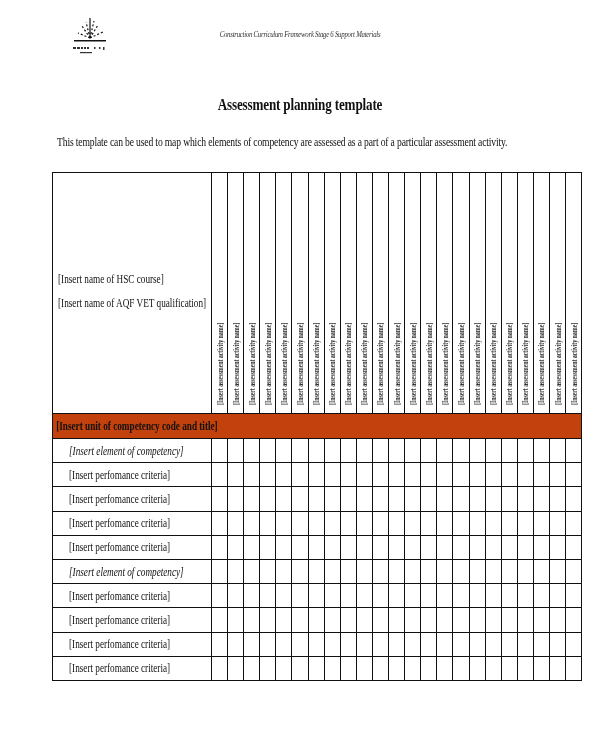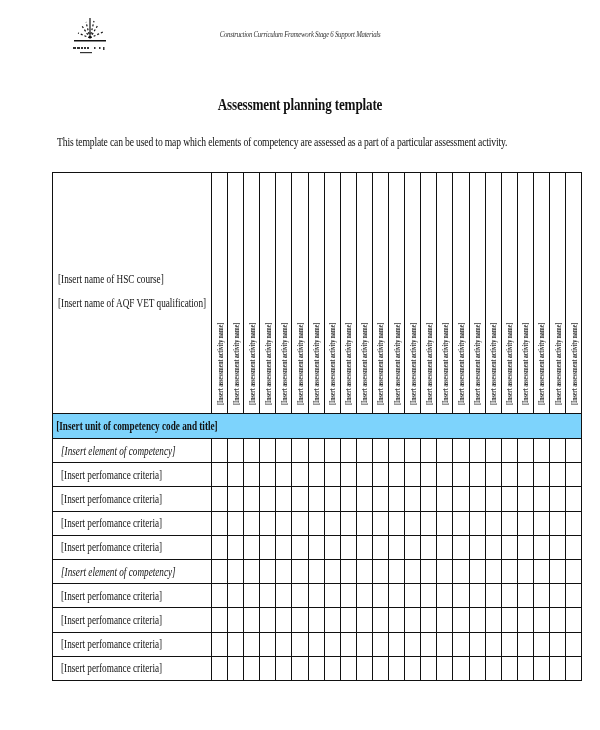--- a/index.html
+++ b/index.html
@@ -21,21 +21,21 @@
   .hdr-label .line { font-size:11.5px; white-space:nowrap; transform-origin:left center;
          transform:scaleX(0.8); height:24px; }
   .act { width:15.1px; height:240px; position:relative; border-color:#222; }
   .act span { position:absolute; left:50%; bottom:8px; white-space:nowrap;
          transform-origin:left bottom; transform:rotate(-90deg) translateY(50%) scaleX(0.8);
          font-size:7.5px; color:#333; letter-spacing:-0.1px; }
   .unit-row td { background:#d0d0d0; height:24px; font-weight:bold; font-size:11.5px; }
   .unit-row td .txt { display:inline-block; padding-left:4px; white-space:nowrap;
          transform-origin:left center; transform:scaleX(0.8); }
   .row td { height:23.2px; }
-  .row td.label { font-size:11.5px; padding-left:8px; white-space:nowrap; }
+  .row td.label { font-size:11.5px; padding-left:16px; white-space:nowrap; }
   .row td.label .txt { display:inline-block; transform-origin:left center; transform:scaleX(0.8); }
   .row.element td.label { font-style:italic; }
   .cell { background:#fff; }
 </style>
 </head>
 <body>
 
 <svg class="logo" viewBox="0 0 40 44">
   <g stroke="#111" stroke-width="1.2" fill="none">
     <line x1="20" y1="24" x2="20" y2="4"></line>
@@ -139,21 +139,21 @@
           <span>[Insert assessment activity name]</span>
         </th>
         <th class="act">
           <span>[Insert assessment activity name]</span>
         </th>
         <th class="act">
           <span>[Insert assessment activity name]</span>
         </th>
       </tr>
     <tr class="unit-row" id="unit-row">
-      <td id="unit-cell" colspan="24" style="background: #7dd3fc;"><span class="txt">[Insert unit of competency code and title]</span></td>
+      <td id="unit-cell" colspan="24" style="background: #c2410c;"><span class="txt">[Insert unit of competency code and title]</span></td>
     </tr>
   <tr class="row element">
         <td class="label"><span class="txt">[Insert element of competency]</span></td>
         <td class="cell"></td>
         <td class="cell"></td>
         <td class="cell"></td>
         <td class="cell"></td>
         <td class="cell"></td>
         <td class="cell"></td>
         <td class="cell"></td>

